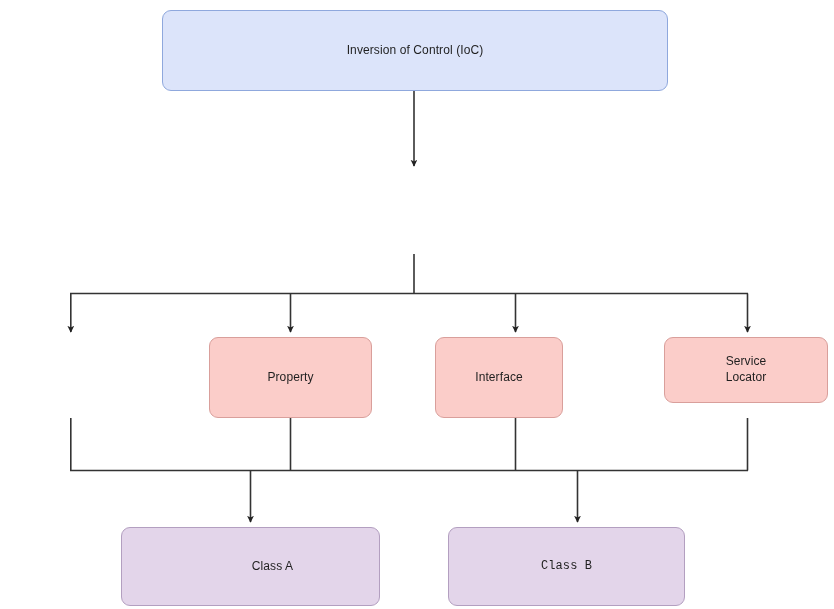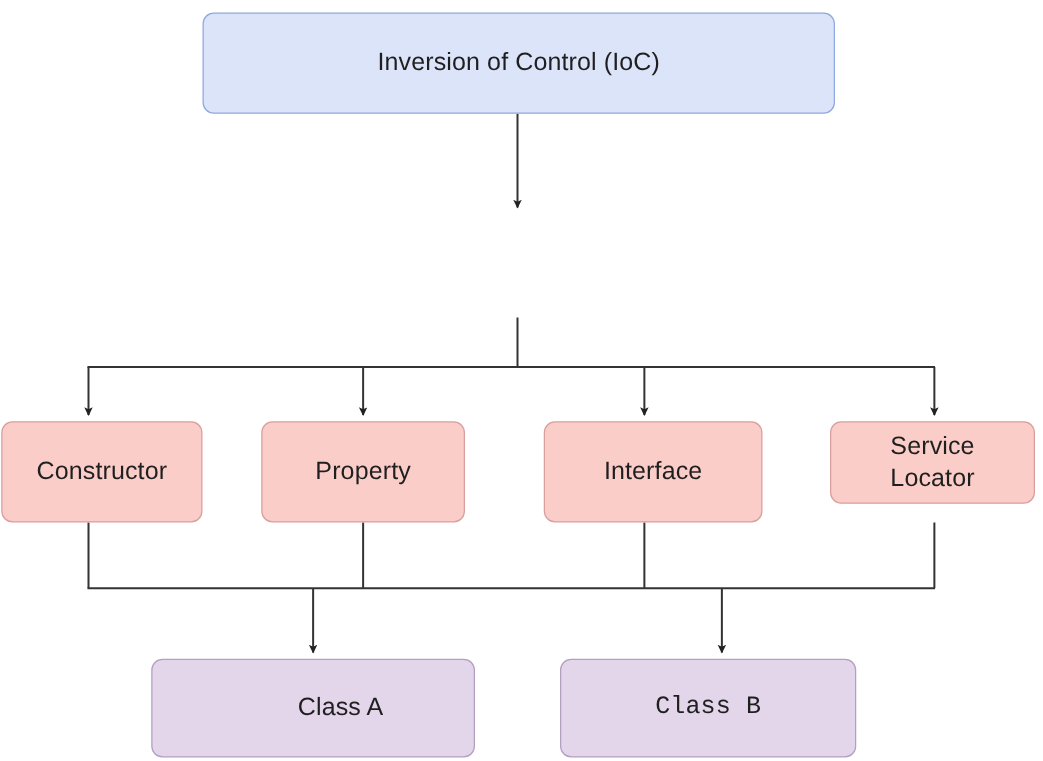--- a/index.html
+++ b/index.html
@@ -27,21 +27,21 @@
     box-sizing: border-box;
     border-radius: 9px;
     border: 1px solid #999;
     display: flex;
     align-items: center;
     justify-content: center;
     text-align: center;
     z-index: 2;
   }
   .node-label {
-    font-size: 20px;
+    font-size: 12px;
     line-height: 1.32;
     color: #1f1f1f;
     letter-spacing: 0.1px;
     white-space: pre-line;
     padding: 0 6px;
   }
   .n-ioc   { background: #dce4fa; border-color: #8fa8dd; }
   .n-di    { background: #fdeec9; border-color: #ded0a0; }
   .n-pink  { background: #fbcdc9; border-color: #d99f9b; }
   .n-purp  { background: #e3d5ea; border-color: #b39fc0; }
@@ -100,29 +100,26 @@
     <g>
       <line x1="577.5" y1="470.5" x2="577.5" y2="522" stroke="#333333" stroke-width="1.6" marker-end="url(#arrowhead)"></line>
     </g>
   </svg>
 
   <div class="node n-ioc" style="left:162px; top:10px; width:506px; height:81px;">
     <span class="node-label">Inversion of Control (IoC)</span>
   </div>
 
 
-  <div class="node n-pink" style="left:1px; top:337px; width:161px; height:81px;">
-    <span class="node-label">Constructor</span>
-  </div>
 
   <div class="node n-pink" style="left:209px; top:337px; width:163px; height:81px;">
     <span class="node-label">Property</span>
   </div>
 
-  <div class="node n-pink" style="left:435px; top:337px; width:175px; height:81px;">
+  <div class="node n-pink" style="left:435px; top:337px; width:128px; height:81px;">
     <span class="node-label">Interface</span>
   </div>
 
   <div class="node n-pink" style="left:664px; top:337px; width:164px; height:66px;">
     <span class="node-label">Service
 Locator</span>
   </div>
 
   <div class="node n-purp" style="left:121px; top:527px; width:259px; height:79px;padding-left:44px;">
     <span class="node-label">Class A</span>

